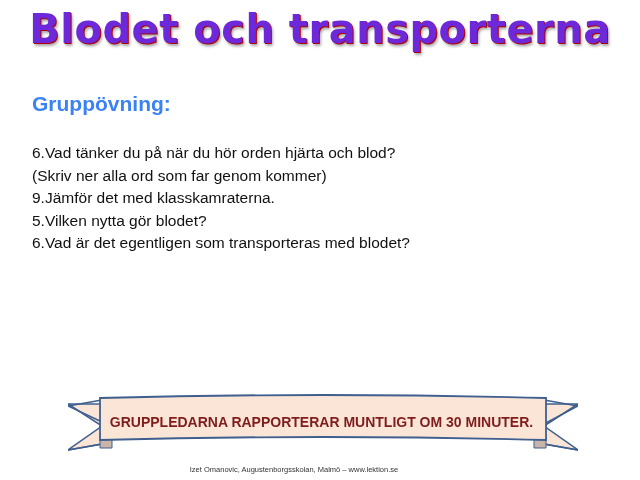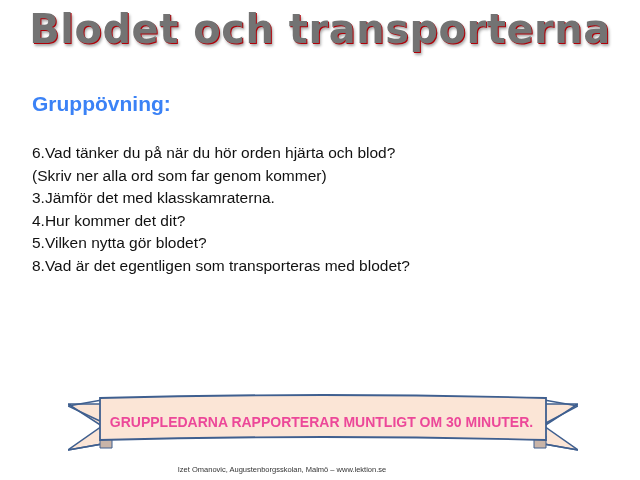--- a/index.html
+++ b/index.html
@@ -1,44 +1,43 @@
 <!DOCTYPE html>
 <html><head>
   <meta charset="utf-8">
   <style>
     html, body { margin:0; padding:0; }
     body { width:640px; height:480px; background:#ffffff; position:relative; overflow:hidden;
       font-family:"Liberation Sans", sans-serif; }
     .title { position:absolute; left:0; top:6px; width:640px; text-align:center;
-      font-family:"DejaVu Sans", sans-serif; font-weight:bold; font-size:40px; color:#737373;
+      font-family:"DejaVu Sans", sans-serif; font-weight:bold; font-size:40px; color:#6d28d9;
       letter-spacing:0.5px;
       text-shadow: 1px 1px 0 #b00008, 2px 3px 3px rgba(0,0,0,0.35); }
     .heading { position:absolute; left:32px; top:92px; font-size:21px; font-weight:bold; color:#3b82f6; }
     .list { position:absolute; left:32px; top:142px; font-size:15.5px; color:#111; line-height:22.5px; }
     .list div { white-space:nowrap; }
     .banner { position:absolute; left:68px; top:392px; width:510px; height:64px; }
     .banner-text { position:absolute; left:100px; top:398px; width:443px; height:48px;
       display:flex; align-items:center; justify-content:center;
-      font-size:14px; font-weight:bold; color:#ec4899; }
-    .footer { position:absolute; left:0; top:465px; width:564px; text-align:center; font-size:7.5px; color:#333; }
+      font-size:14px; font-weight:bold; color:#7f1d1d; }
+    .footer { position:absolute; left:12px; top:465px; width:564px; text-align:center; font-size:7.5px; color:#333; }
   </style>
 </head>
 <body>
 
 <div class="title">Blodet och transporterna</div>
 
 <div class="heading">Gruppövning:</div>
 
 <div class="list">
   <div>6.Vad tänker du på när du hör orden hjärta och blod?</div>
   <div>(Skriv ner alla ord som far genom kommer)</div>
-  <div>3.Jämför det med klasskamraterna.</div>
-  <div>4.Hur kommer det dit?</div>
+  <div>9.Jämför det med klasskamraterna.</div>
   <div>5.Vilken nytta gör blodet?</div>
-  <div>8.Vad är det egentligen som transporteras med blodet?</div>
+  <div>6.Vad är det egentligen som transporteras med blodet?</div>
 </div>
 
 <svg class="banner" viewBox="0 0 510 64" width="510" height="64">
 
   <polygon points="0,12 34,12 34,52 0,58 34,34" fill="#fbe5d6" stroke="#3f5f8f" stroke-width="1.5" transform="translate(0,0)"></polygon>
   <polygon points="0,14 32,8 32,50 0,56 32,32" fill="none" stroke="none"></polygon>
   <path d="M0,14 L34,8 M0,58 L34,52 M34,30 L0,14" fill="none" stroke="#3f5f8f" stroke-width="1.5"></path>
 
   <polygon points="510,12 476,12 476,52 510,58 476,34" fill="#fbe5d6" stroke="#3f5f8f" stroke-width="1.5"></polygon>
   <path d="M510,14 L476,8 M510,58 L476,52 M476,32 L510,14" fill="none" stroke="#3f5f8f" stroke-width="1.5"></path>

